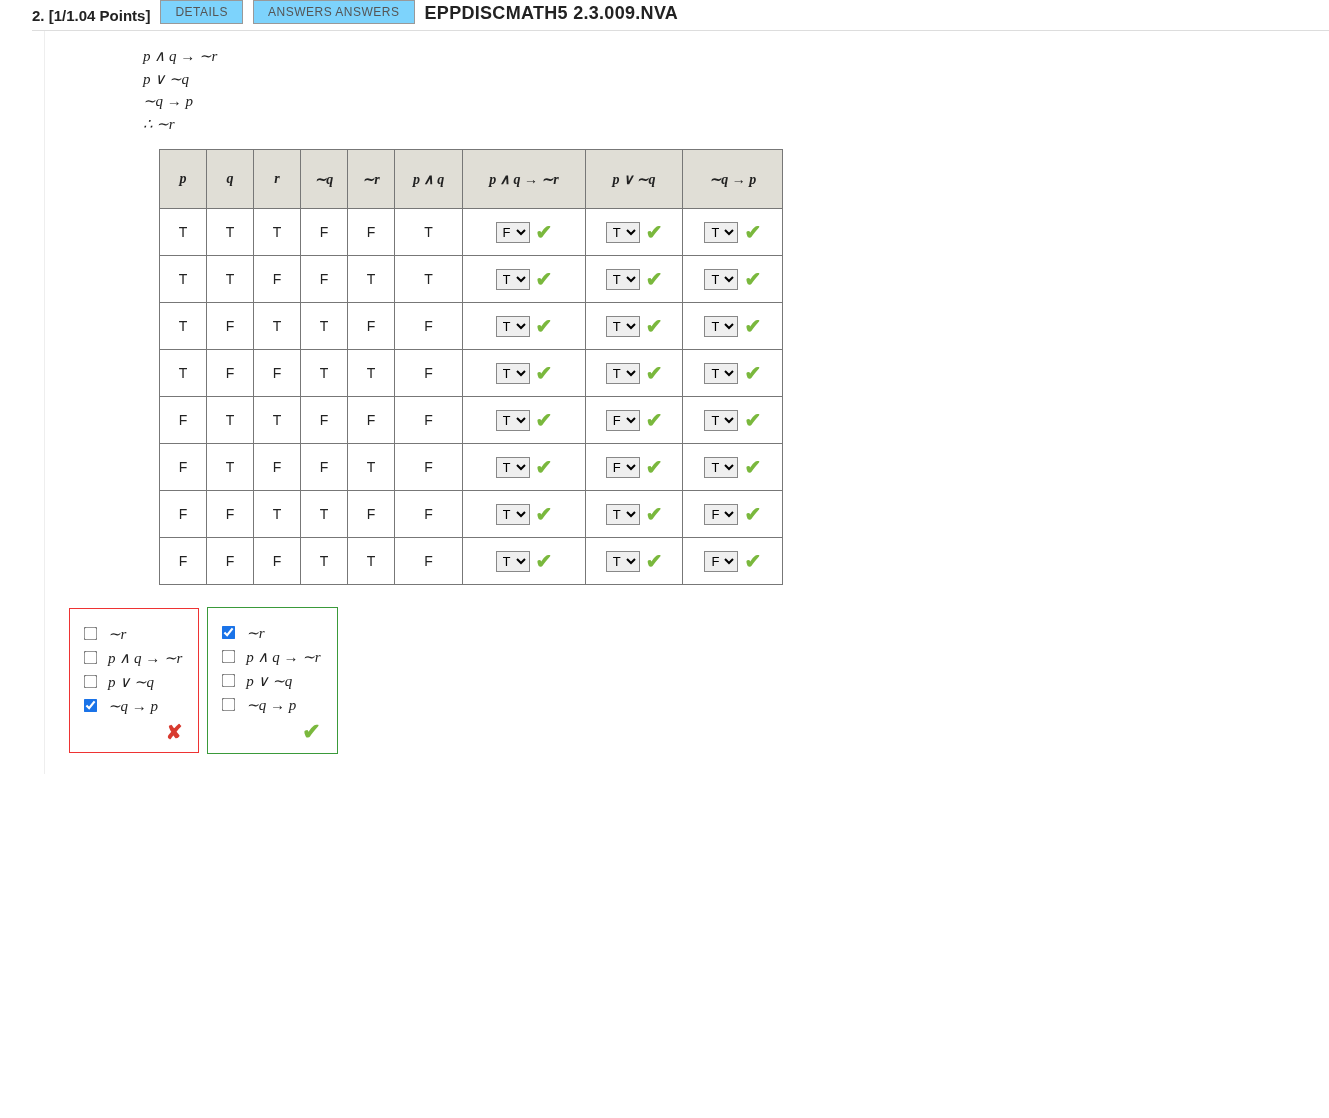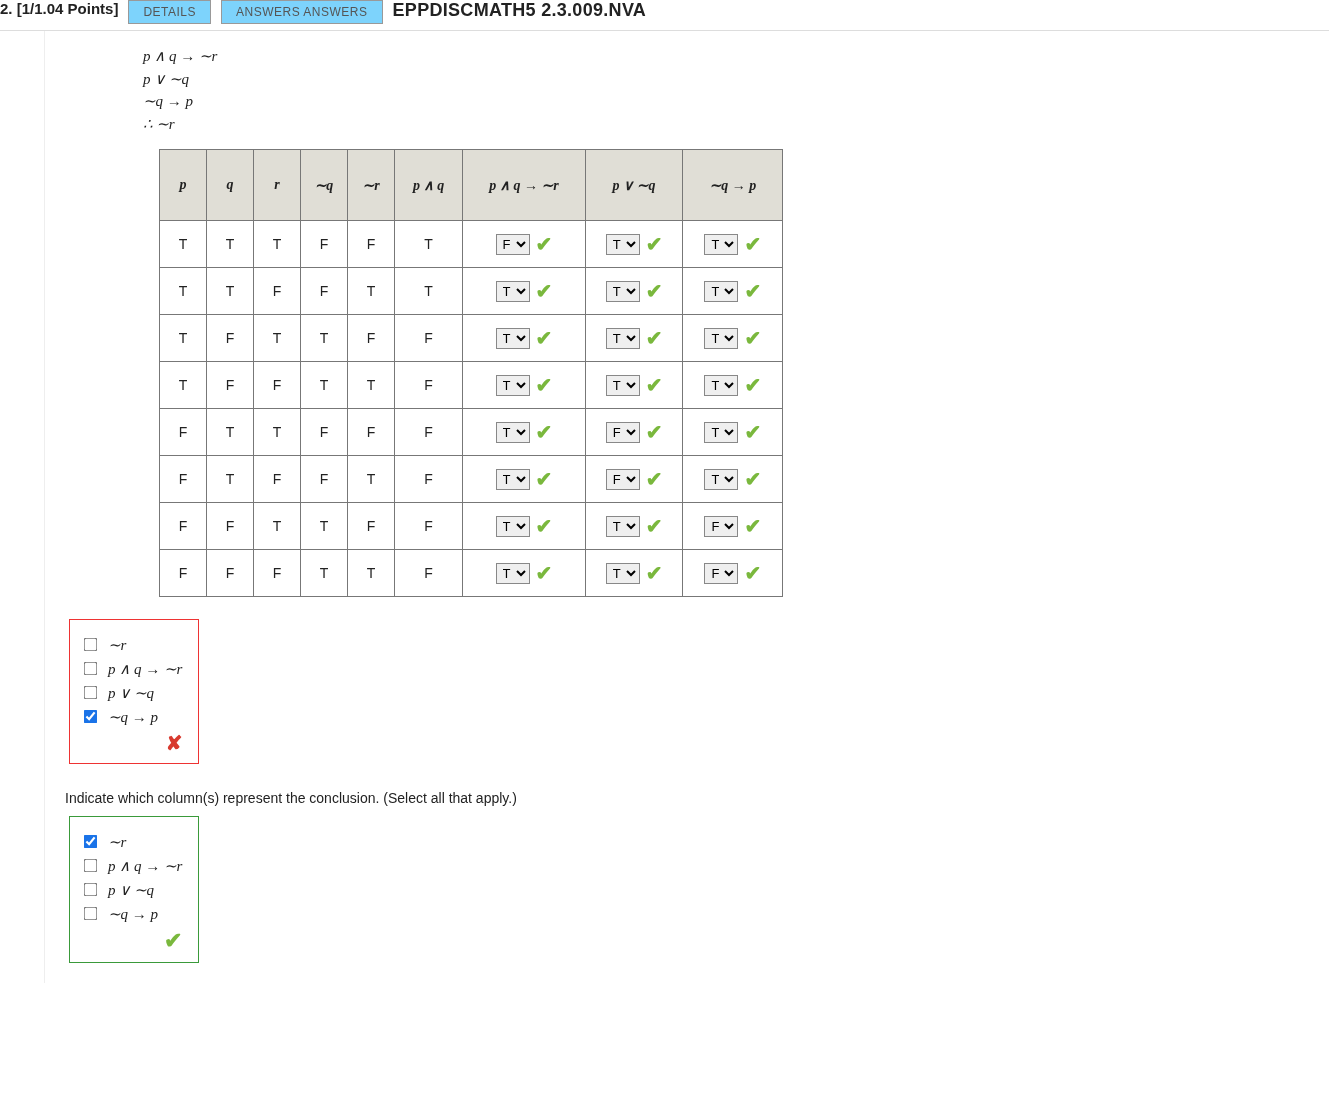--- a/index.html
+++ b/index.html
@@ -5,24 +5,25 @@
   body {
     font-family: Arial, Helvetica, sans-serif;
     font-size: 14px;
     margin: 0;
     padding: 0;
     background: #fff;
     color: #222;
   }
   .hdr {
     display: flex;
-    align-items: flex-start;
+    align-items: flex-end;
     gap: 10px;
     padding: 0 0 6px 0;
     border-bottom: 1px solid #ddd;
+    margin-left: 32px;
   }
   .hdr .qnum {
     font-weight: bold;
     font-size: 15px;
   }
   .btn {
     border: 1px solid #999;
     padding: 4px 14px;
     font-size: 12px;
     letter-spacing: 0.5px;
@@ -62,21 +63,21 @@
     height: 46px;
   }
   table.truth th {
     background: #e0ded6;
     font-weight: bold;
     font-family: "Times New Roman", serif;
     font-style: italic;
     padding: 6px 10px;
     white-space: nowrap;
   }
-  table.truth th.wide   { padding: 12px 18px; margin-left: 32px; }
+  table.truth th.wide   { padding: 6px 18px; margin-left: 32px; }
   table.truth th.xwide  { padding: 6px 26px; }
   table.truth th.narrow { padding: 6px 8px; width:30px;}
   table.truth td.v { padding: 0 8px; width:30px;}
   table.truth td.m { padding: 0 14px; }
   table.truth td.sel { padding: 0 20px; }
   .selwrap {
     display:inline-flex;
     align-items:center;
     gap:6px;
   }
@@ -340,21 +341,20 @@
         <input type="checkbox" style="">
         <span>p ∨ ∼q</span>
       </div>
     <div class="cbrow">
         <input type="checkbox" checked="" class="bluechk" style="">
         <span>∼q → p</span>
       </div>
     <div class="mark"><span class="xmark">✘</span></div>
   </div>
 
-  <div class="subhead" style="margin-top:26px;">Indicate which column(s) represent the conclusion. (Select all that apply.)</div>
 
   <div class="grp green">
     <div class="cbrow">
         <input type="checkbox" checked="" class="bluechk" style="">
         <span>∼r</span>
       </div>
     <div class="cbrow">
         <input type="checkbox" style="">
         <span>p ∧ q → ∼r</span>
       </div>

